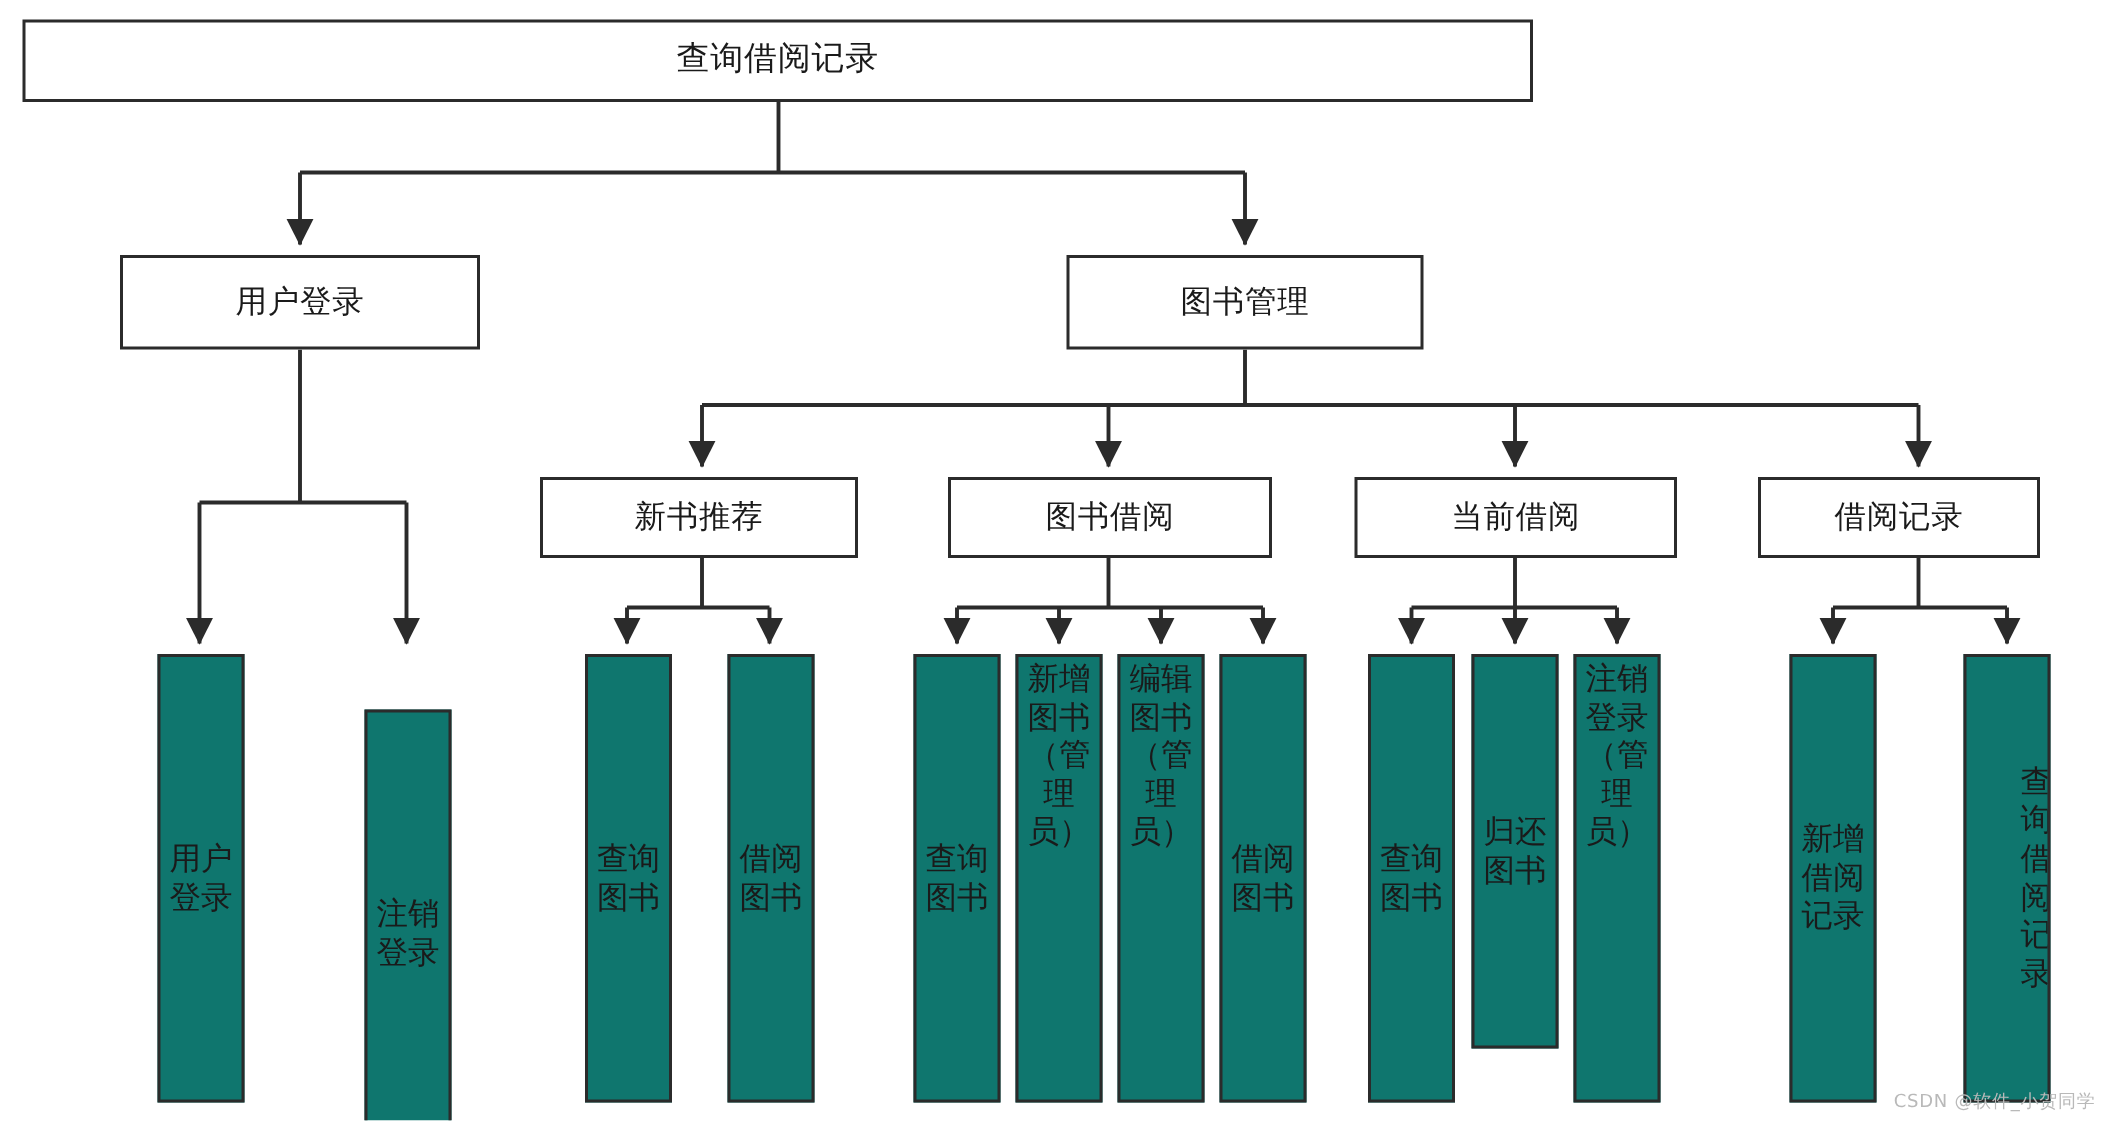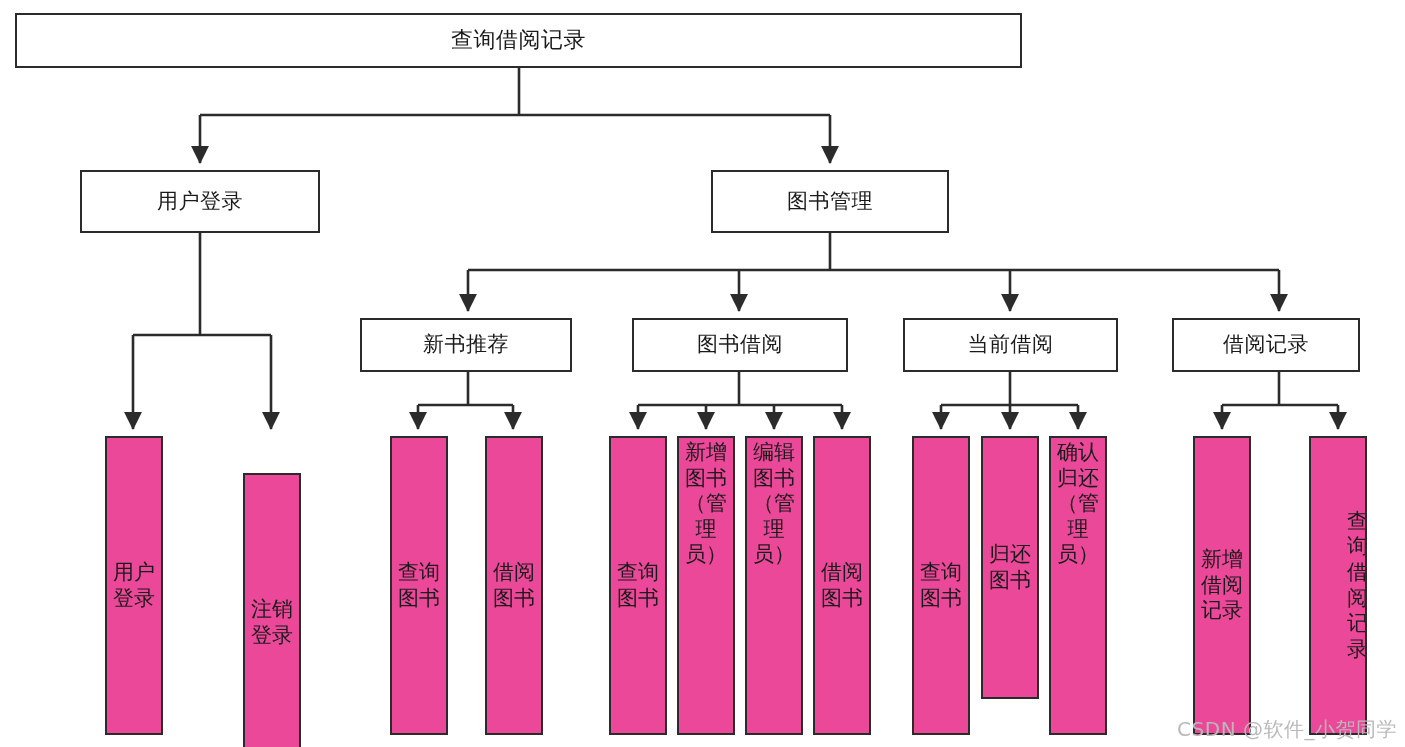--- a/index.html
+++ b/index.html
@@ -40,42 +40,42 @@
     line-height: 1.1;
     letter-spacing: 0.5px;
     white-space: nowrap;
     text-align: center;
   }
   .node-box.root .node-label-h { font-size: 22px; }
   .leaf-box {
     position: absolute;
     box-sizing: border-box;
     border: 2px solid #2b2b2b;
-    background: #ec4899;
+    background: #0f766e;
     display: flex;
     align-items: center;
     justify-content: center;
     color: #1a1a1a;
     overflow: hidden;
   }
   .leaf-box.align-top { align-items: flex-start; }
   .leaf-label-v {
     font-size: 21px;
     line-height: 1.22;
     width: 100%;
     text-align: center;
     word-break: break-all;
     padding: 2px 0;
     box-sizing: border-box;
   }
   .watermark {
     position: absolute;
     right: 8px;
     bottom: 4px;
-    font-size: 20px;
+    font-size: 12px;
     color: #b9b9b9;
     white-space: nowrap;
     letter-spacing: 0.5px;
     pointer-events: none;
     margin-top: 20px;
   }
 </style>
 </head>
 <body>
 
@@ -184,21 +184,21 @@
     <span class="leaf-label-v">借阅图书</span>
   </div>
 
   <div class="leaf-box" style="left:912px; top:436px; width:58px; height:299px;">
     <span class="leaf-label-v">查询图书</span>
   </div>
   <div class="leaf-box" style="left:981px; top:436px; width:58px; height:263px;">
     <span class="leaf-label-v">归还图书</span>
   </div>
   <div class="leaf-box align-top" style="left:1049px; top:436px; width:58px; height:299px;">
-    <span class="leaf-label-v">确认归还（管理员）</span>
+    <span class="leaf-label-v">注销登录（管理员）</span>
   </div>
 
   <div class="leaf-box" style="left:1193px; top:436px; width:58px; height:299px;">
     <span class="leaf-label-v">新增借阅记录</span>
   </div>
   <div class="leaf-box" style="left:1309px; top:436px; width:58px; height:299px;padding-left:36px;">
     <span class="leaf-label-v">查询借阅记录</span>
   </div>
 
   <div class="watermark">CSDN @软件_小贺同学</div>

